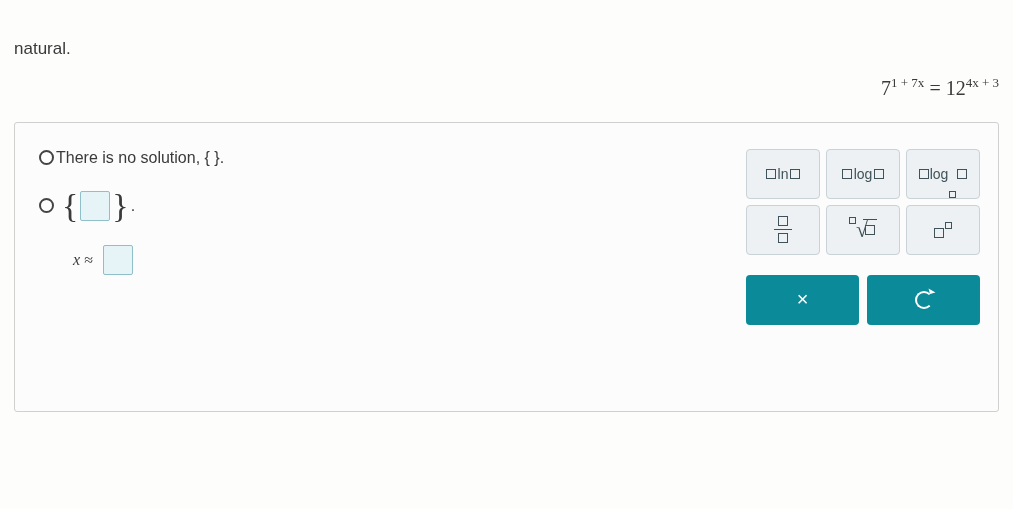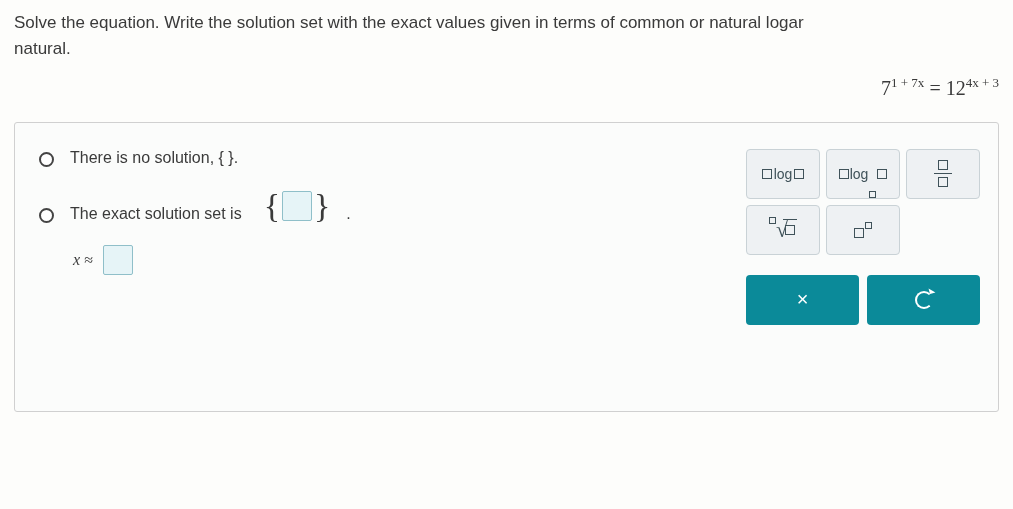--- a/index.html
+++ b/index.html
@@ -25,23 +25,23 @@
       border: 1px solid #d0d0d0;
       border-radius: 3px;
       padding: 26px 24px 34px 24px;
       position: relative;
       background: #fbfcfb;
       min-height: 290px;
     }
     .options { width: 520px; }
     .option-row {
       display: flex;
-      align-items: flex-end;
+      align-items: center;
       margin-bottom: 22px;
-      gap: 16px;
+      gap: 2px;
     }
     .radio {
       width: 15px; height: 15px; border: 2px solid #444;
       border-radius: 50%; flex-shrink: 0; background: #fff;
     }
     .braces {
       font-family: 'Times New Roman', serif; font-size: 34px;
       display: inline-flex; align-items: center; line-height: 1;
       margin-left: 6px;
     }
@@ -95,51 +95,55 @@
     }
     .rootglyph{
       font-family: 'Times New Roman', serif;
       font-size: 22px; line-height: 1; margin-right: -3px;
     }
   </style>
 </head>
 <body>
 
 <div class="instructions">
-  <span>Solve the equation. Write the solution set with the exact values given in terms of common or natural logar</span><br>
+  <br>
   <span>natural.</span>
 </div>
 
 <div class="equation">
   <span>7</span><span class="sup">1 + 7x</span><span> = </span><span>12</span><span class="sup">4x + 3</span>
 </div>
 
 <div class="answer-box">
   <div class="options">
     <div class="option-row">
       <span class="radio"></span>
       <span>There is no solution, { }.</span>
     </div>
 
     <div class="option-row">
       <span class="radio"></span>
-      <span>The exact solution set is</span>
       <span class="braces">
         {<span class="input-slot"></span>}
       </span>
       <span>.</span>
     </div>
 
     <div class="approx-row">
       <span>x ≈</span>
       <span class="input-slot"></span>
     </div>
   </div>
 
   <div class="palette">
+    <div class="pal-btn">
+      <span class="pal-sq"></span>
+      <span style="margin:0 2px">ln</span>
+      <span class="pal-sq"></span>
+    </div>
     <div class="pal-btn">
       <span class="pal-sq"></span>
       <span style="margin:0 2px">log</span>
       <span class="pal-sq"></span>
     </div>
     <div class="pal-btn">
       <span class="pal-sq"></span>
       <span style="margin:0 1px">log</span>
       <span class="pal-sq sm" style="align-self:flex-end; margin-right:1px"></span>
       <span class="pal-sq"></span>

